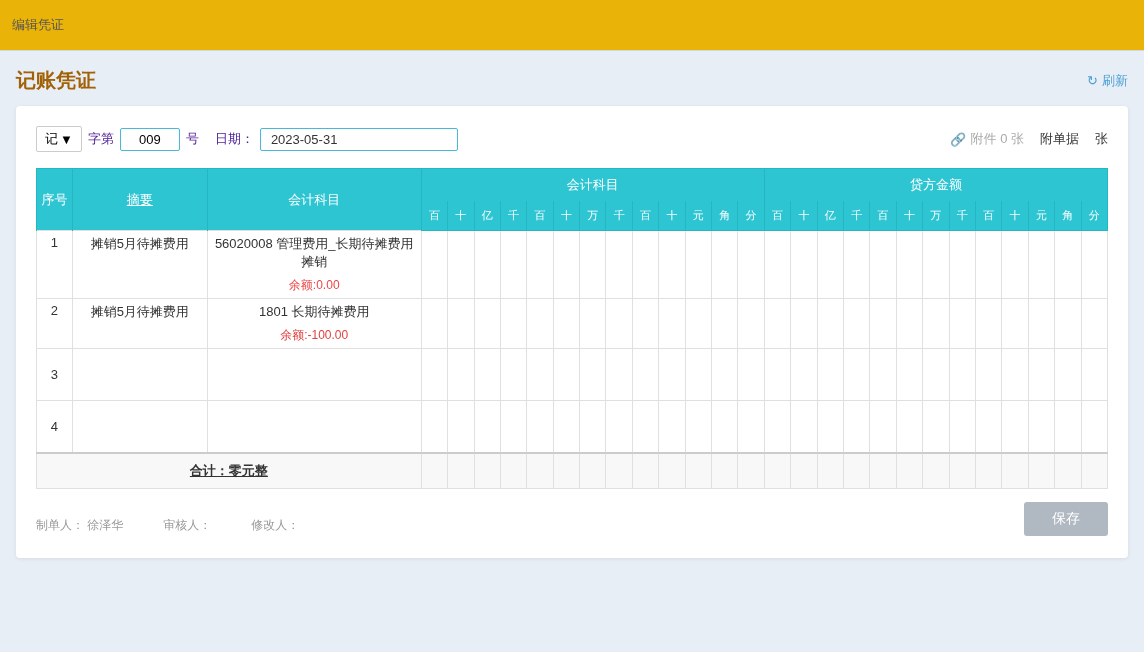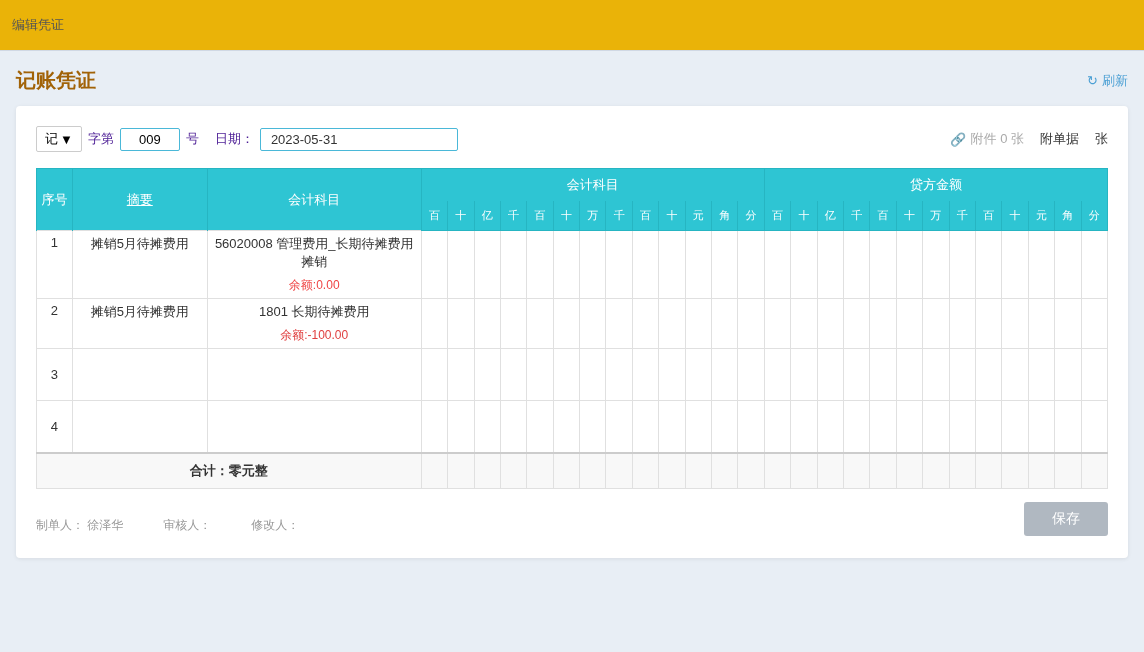--- a/index.html
+++ b/index.html
@@ -175,20 +175,21 @@
     .total-row td {
       background: #f8f8f8;
       border-top: 2px solid #ccc;
       padding: 8px 8px;
     }
     .total-label {
       font-size: 13px;
       font-weight: bold;
       color: #333;
       text-align: left;
+      text-decoration: underline;
     }
     .footer-row {
       display: flex;
       align-items: center;
       gap: 40px;
       margin-top: 12px;
       padding: 4px 0;
     }
     .footer-item {
       font-size: 12px;

